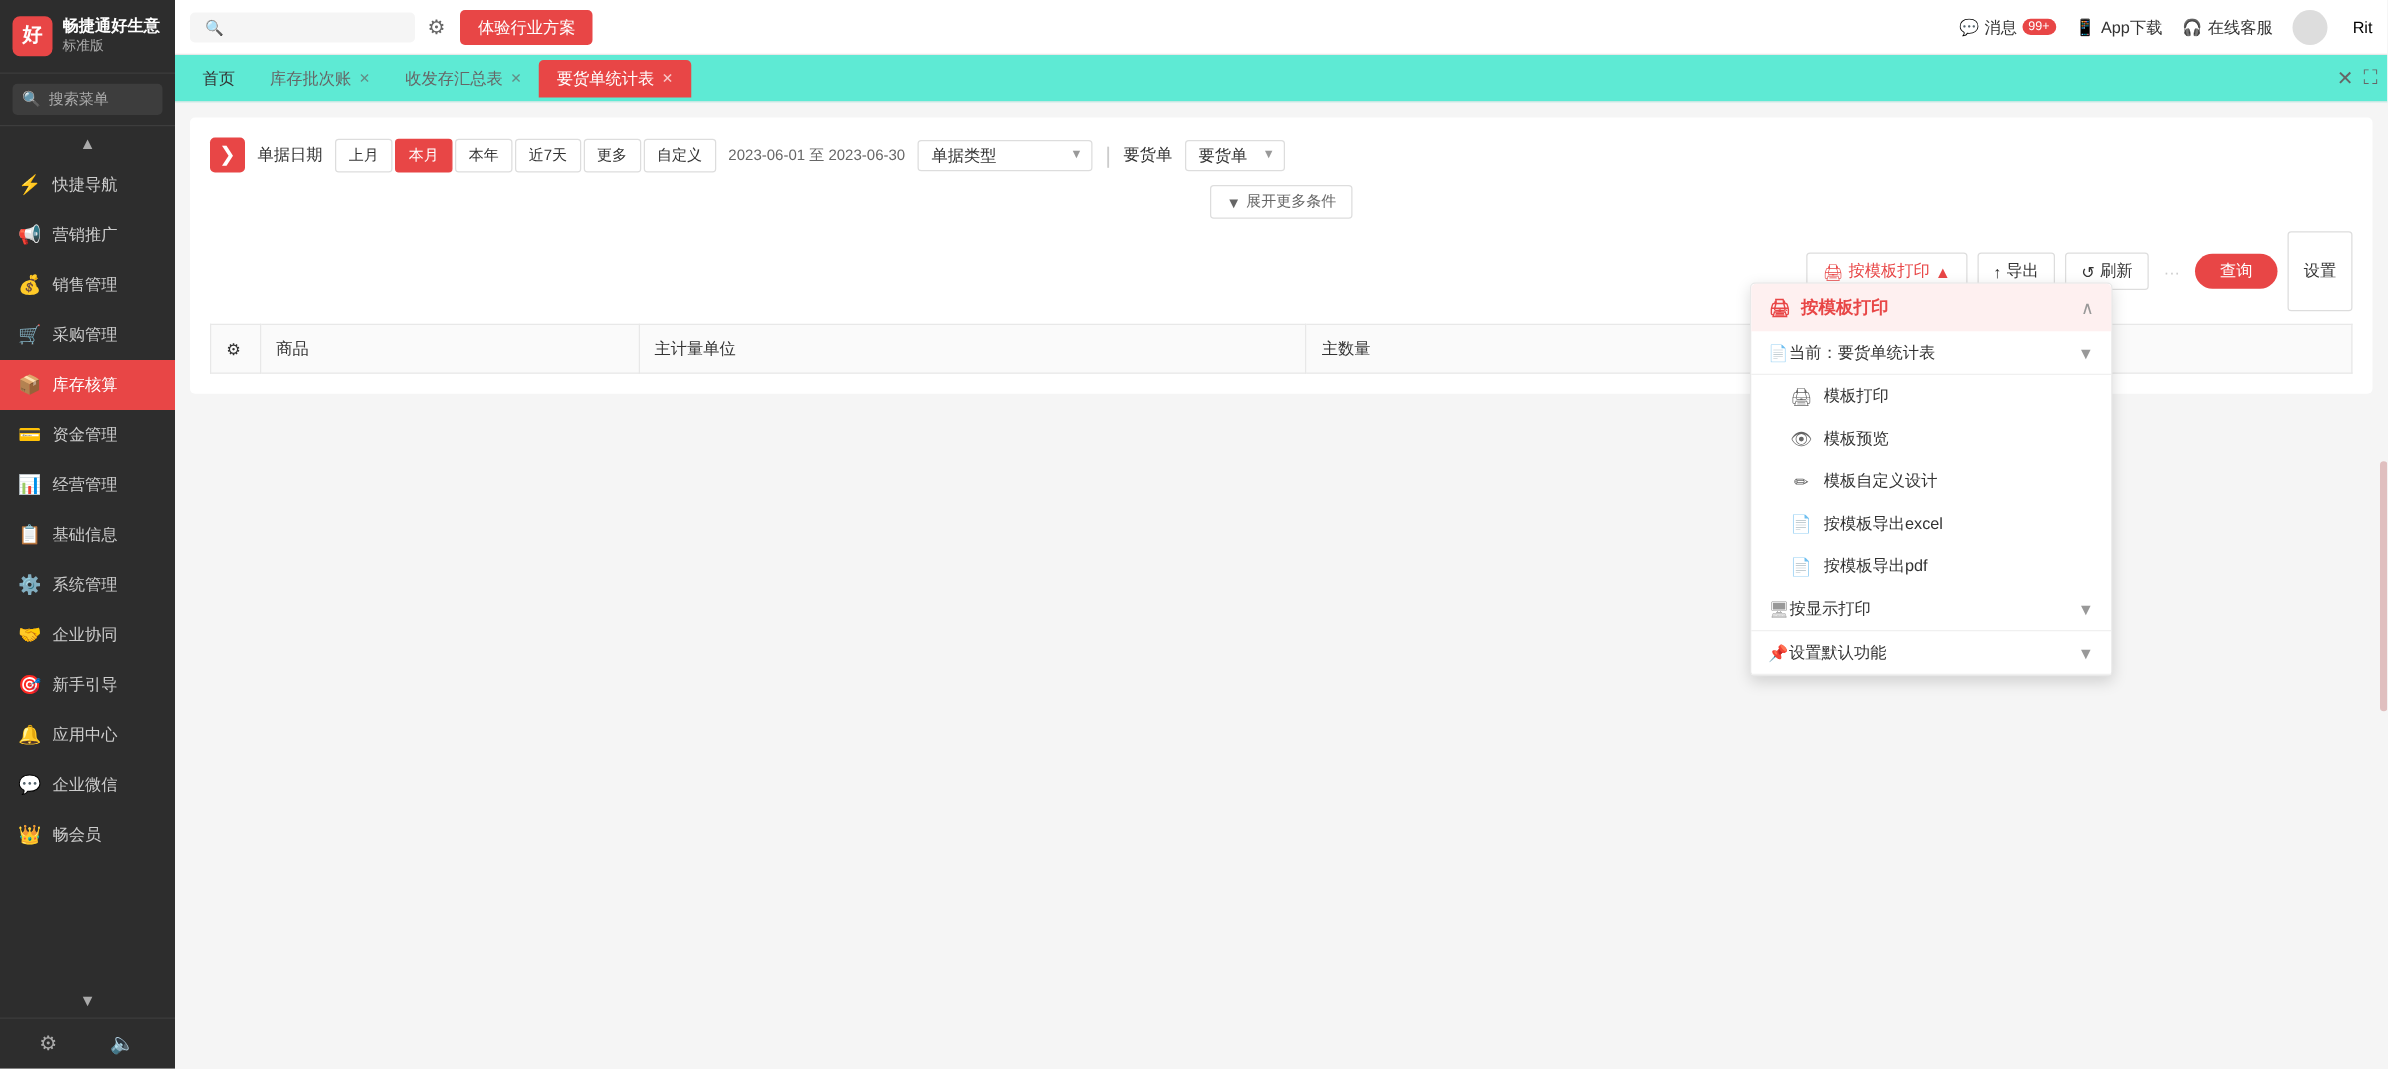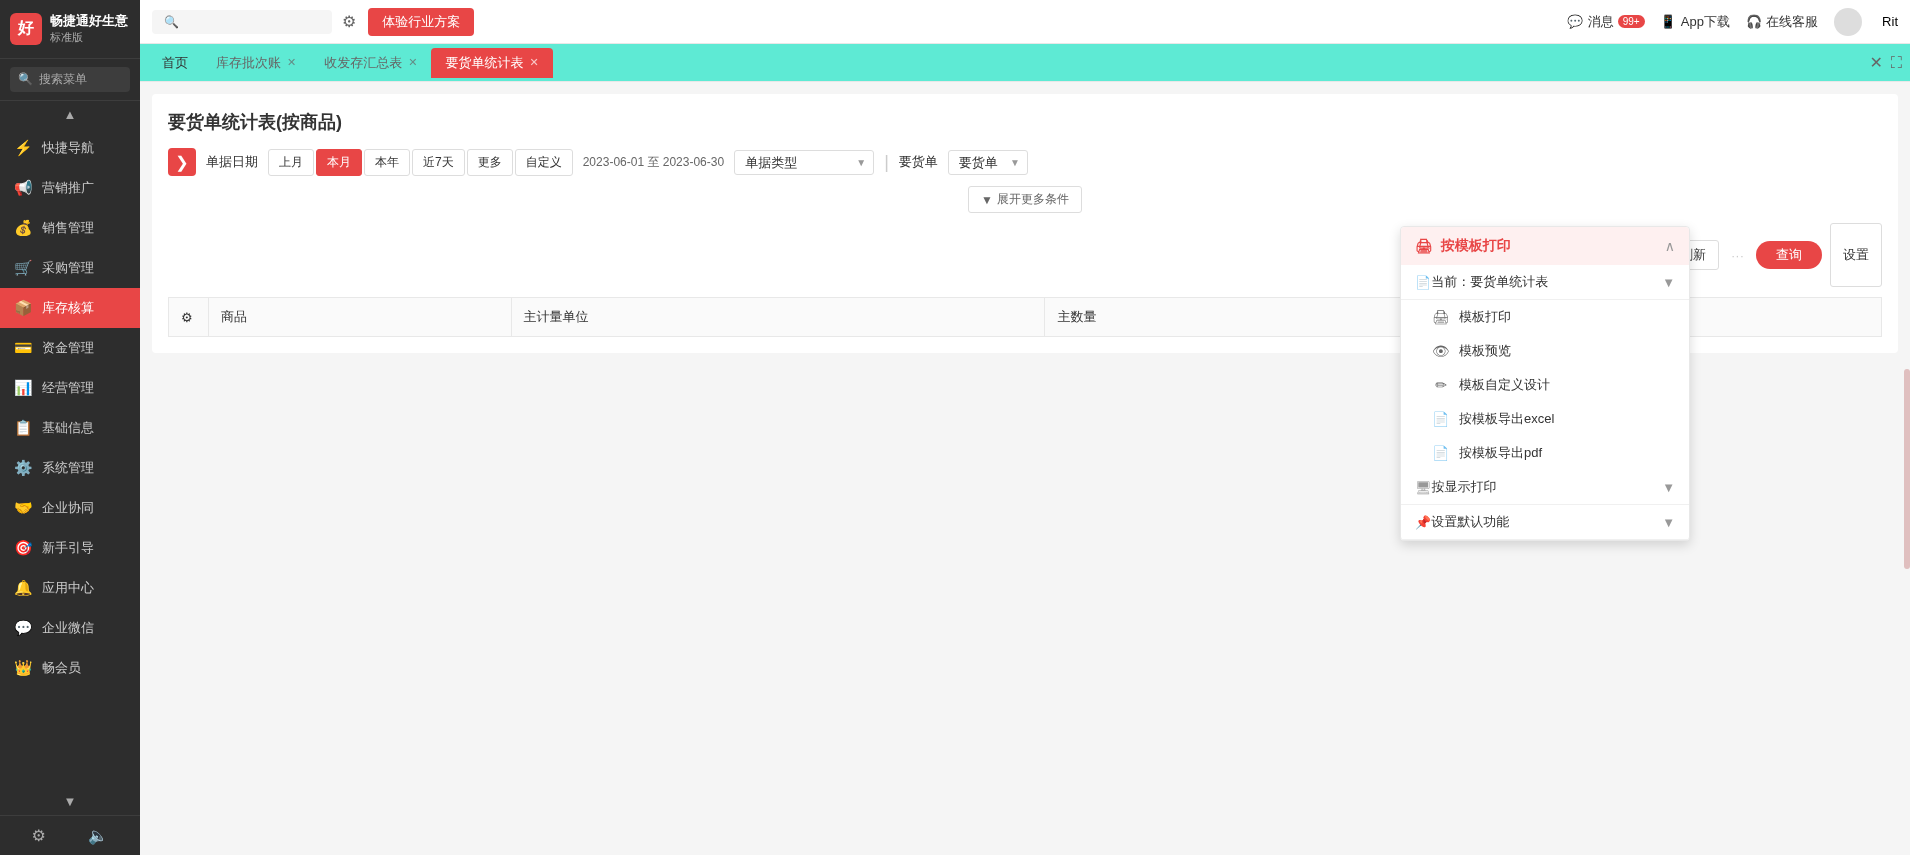--- a/index.html
+++ b/index.html
@@ -648,23 +648,20 @@
     </div>
     <div class="tabs-right">
       <span class="tabs-right-btn">✕</span>
       <span class="tabs-right-btn">⛶</span>
     </div>
   </div>
 
   <div class="page-content">
     <div class="page-card">
 
-      <div class="page-title-row">
-        <span class="page-title">要货单统计表(按商品)</span>
-      </div>
 
       <div class="filter-bar">
         <button class="filter-expand-btn">
           <span>❯</span>
         </button>
         <span class="filter-label">单据日期</span>
         <div class="filter-date-group">
           <button class="date-btn">上月</button>
           <button class="date-btn active">本月</button>
           <button class="date-btn">本年</button>

